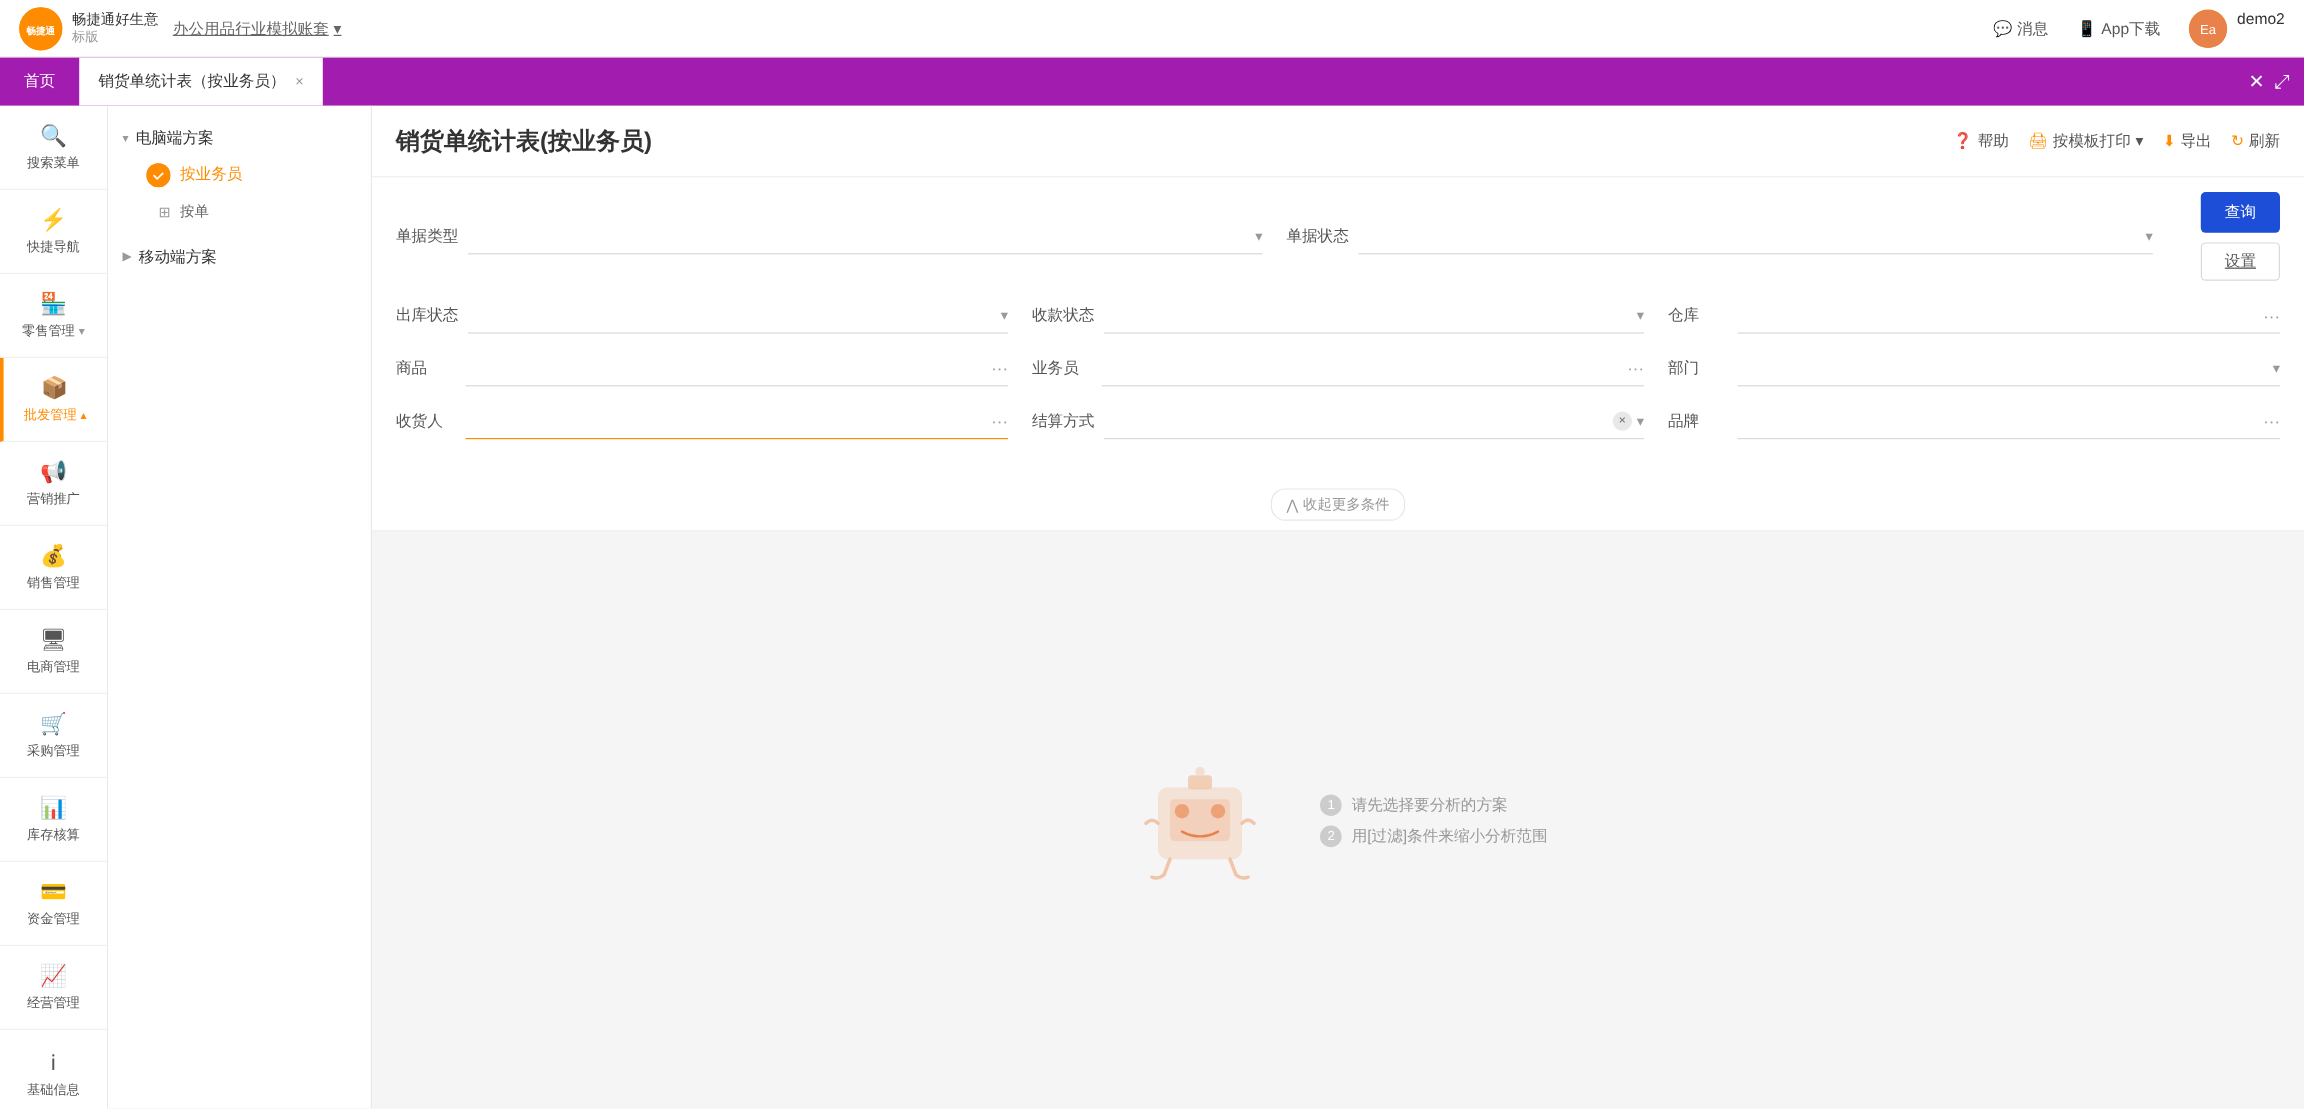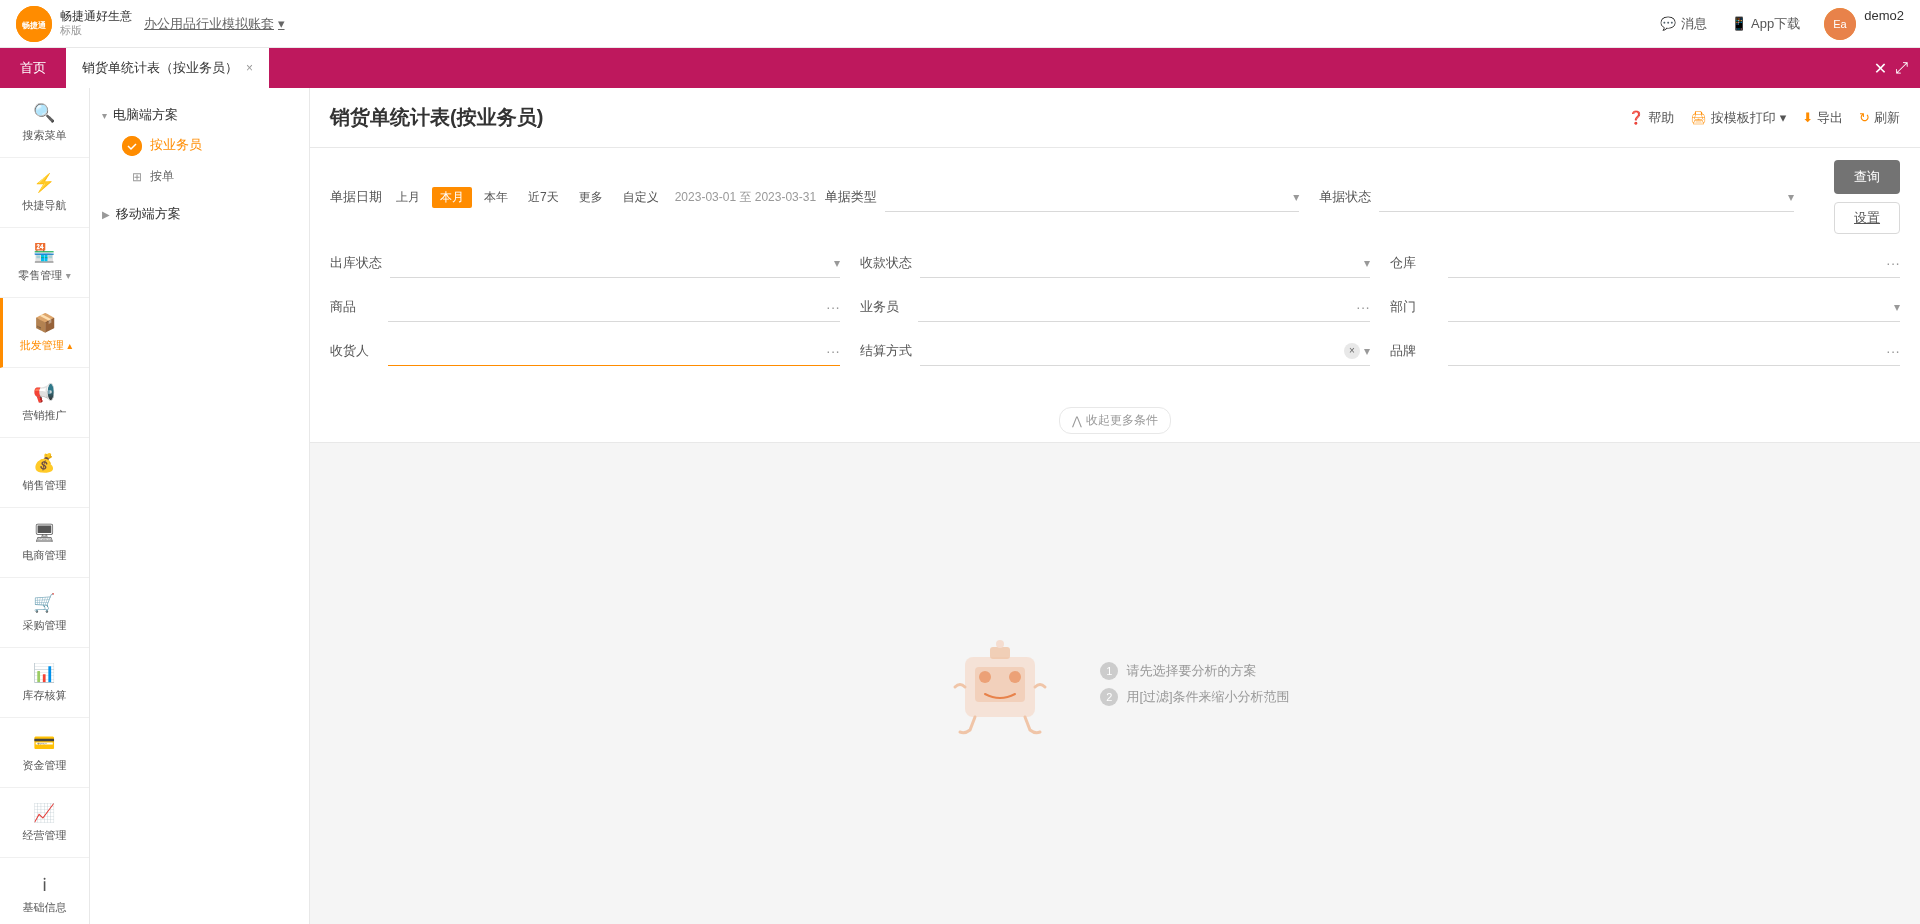--- a/index.html
+++ b/index.html
@@ -79,21 +79,21 @@
       align-items: center;
       justify-content: center;
       color: white;
       font-size: 12px;
       overflow: hidden;
     }
 
     
     .tab-bar {
       height: 40px;
-      background: #be185d;
+      background: #a21caf;
       display: flex;
       align-items: center;
       padding: 0 0 0 0;
       flex-shrink: 0;
     }
     .tab-item {
       height: 40px;
       display: flex;
       align-items: center;
       padding: 0 16px;
@@ -395,21 +395,21 @@
       font-size: 12px;
       cursor: pointer;
       padding: 4px 12px;
       border: 1px solid #e8e8e8;
       border-radius: 12px;
       background: #fff;
     }
 
     
     .query-btn {
-      background: #737373;
+      background: #1d4ed8;
       color: #fff;
       border: none;
       padding: 8px 20px;
       border-radius: 4px;
       font-size: 13px;
       cursor: pointer;
       white-space: nowrap;
     }
     .settings-btn {
       background: #fff;
@@ -483,21 +483,21 @@
   <div class="top-left">
     <div class="logo-area">
       <div class="logo-icon">
         <svg width="36" height="36" viewBox="0 0 36 36">
           <circle cx="18" cy="18" r="18" fill="#ff8c00"></circle>
           <text x="18" y="22" text-anchor="middle" fill="white" font-size="8" font-family="Microsoft YaHei">畅捷通</text>
         </svg>
       </div>
       <div class="logo-text">
         <div>畅捷通好生意</div>
-        <div style="color:#999;font-size:11px;font-family:Liberation Mono, monospace;">标版</div>
+        <div style="color:#999;font-size:11px;">标版</div>
       </div>
     </div>
     <div class="breadcrumb-dropdown">
       <span>办公用品行业模拟账套</span>
       <span>▾</span>
     </div>
   </div>
   <div class="top-right">
     <div class="top-nav-item">
       <span>💬</span>
@@ -646,32 +646,20 @@
               <span>刷新</span>
             </div>
           </div>
         </div>
       </div>
 
       <div class="filter-section">
         <div class="filter-area">
 
           <div class="filter-row">
-            <div class="filter-item" style="max-width:520px;">
-              <span class="filter-label">单据日期</span>
-              <div class="date-tabs">
-                <span class="date-tab">上月</span>
-                <span class="date-tab active">本月</span>
-                <span class="date-tab">本年</span>
-                <span class="date-tab">近7天</span>
-                <span class="date-tab">更多</span>
-                <span class="date-tab">自定义</span>
-                <span class="date-range-text">2023-03-01 至 2023-03-31</span>
-              </div>
-            </div>
             <div class="filter-item">
               <span class="filter-label">单据类型</span>
               <div class="filter-control">
                 <span class="filter-control-text"></span>
                 <span class="filter-control-arrow">▾</span>
               </div>
             </div>
             <div class="filter-item">
               <span class="filter-label">单据状态</span>
               <div class="filter-control">

